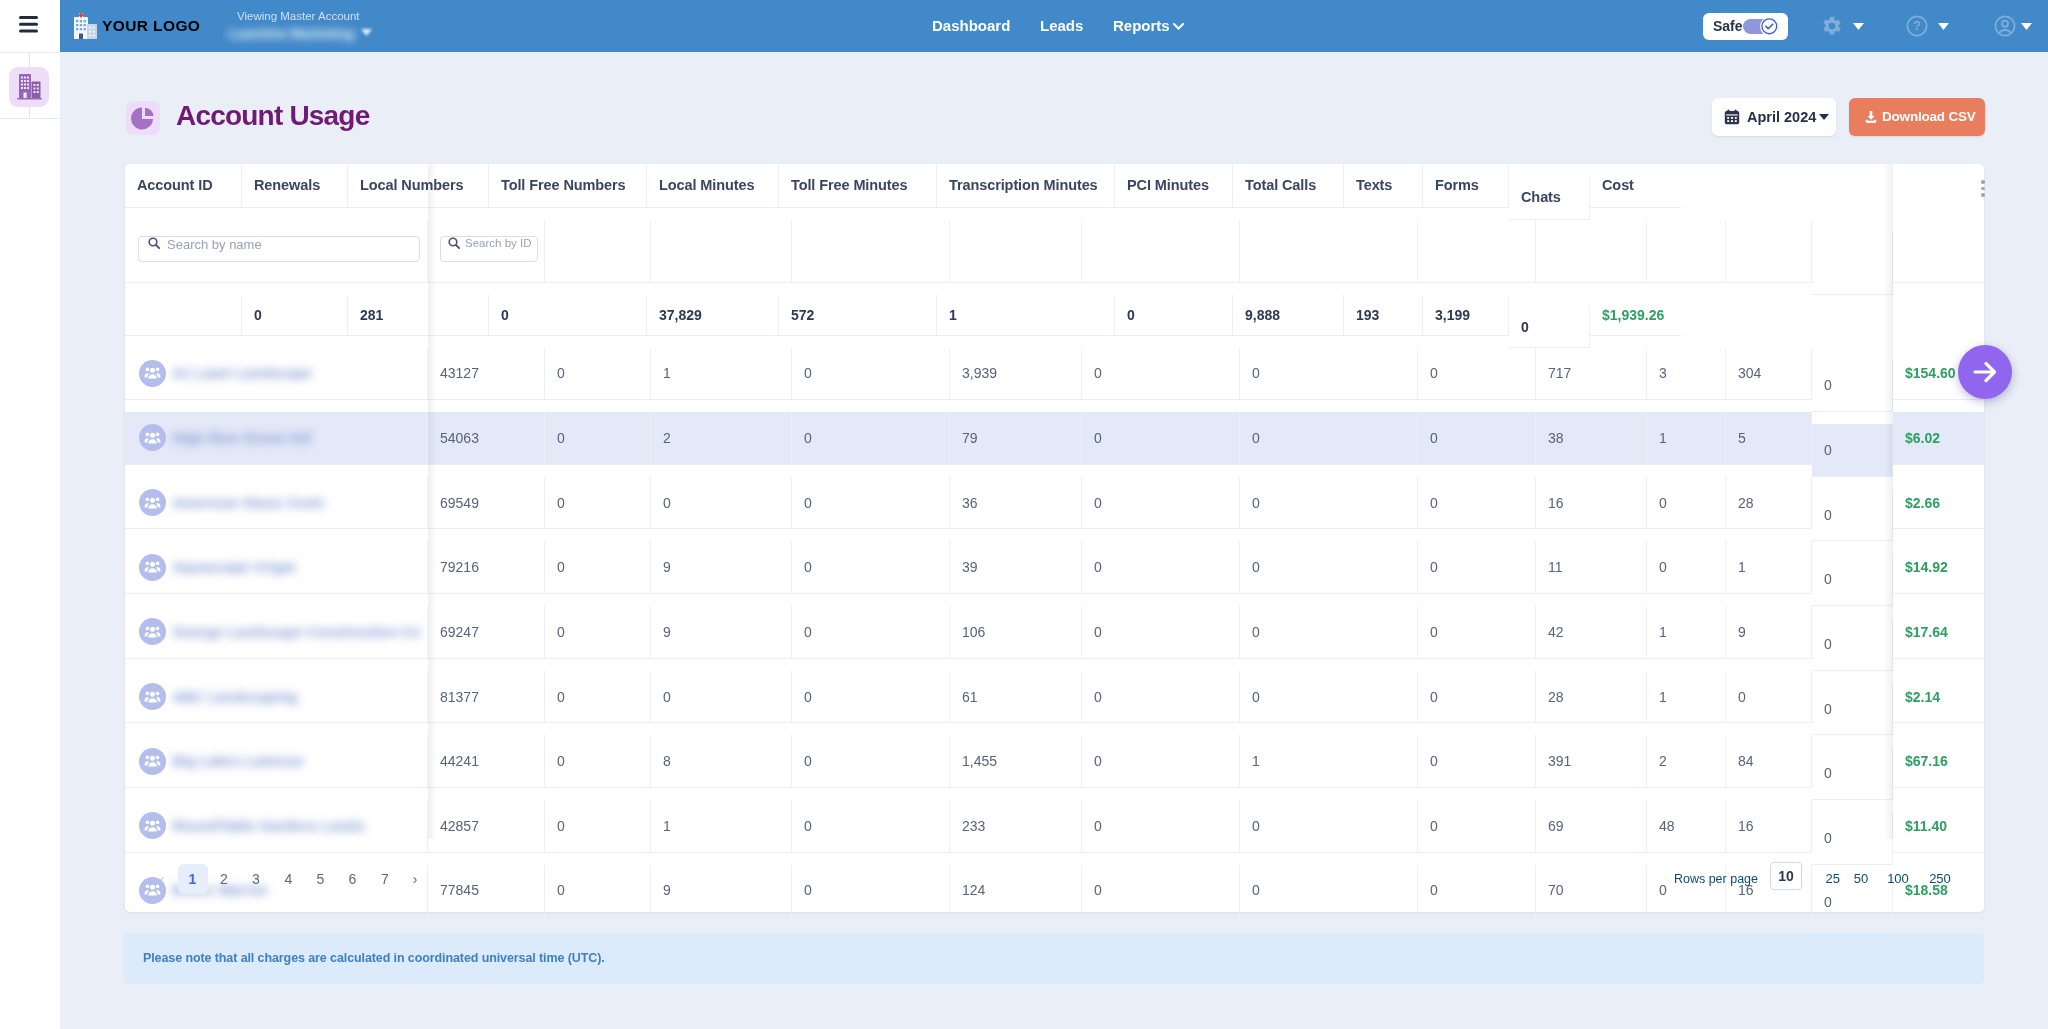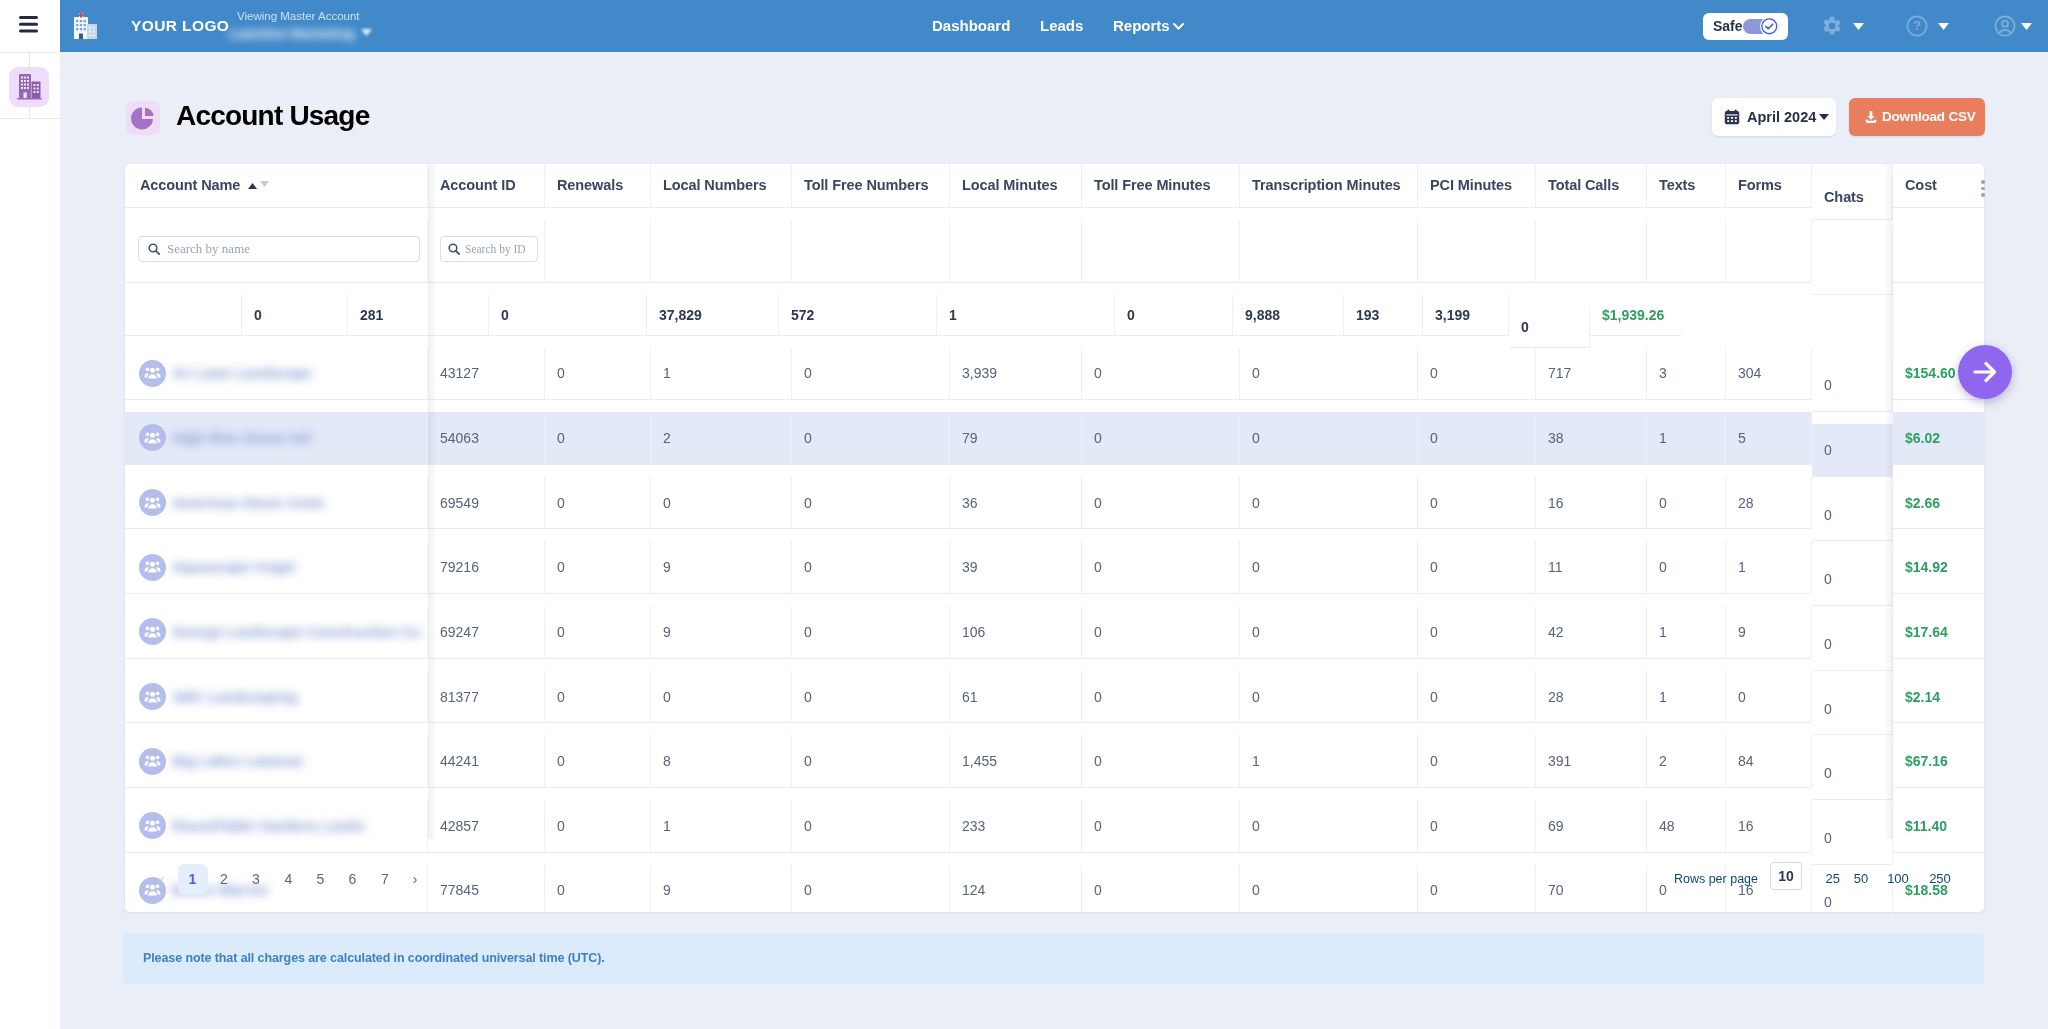--- a/index.html
+++ b/index.html
@@ -4,50 +4,50 @@
 <style>
 * { margin:0; padding:0; box-sizing:border-box; }
 html,body { width:2048px; height:1029px; overflow:hidden; }
 body { font-family:"Liberation Sans", sans-serif; background:#e9eef7; position:relative; }
 .rail { position:absolute; left:0; top:0; width:60px; height:1029px; background:#fff; }
 .rail .sep1 { position:absolute; left:0; top:52px; width:60px; height:1px; background:#e8eaf1; }
 .rail .sep2 { position:absolute; left:0; top:118px; width:60px; height:1px; background:#e8eaf1; }
 .rail .vline { position:absolute; left:29px; top:52px; width:1px; height:66px; background:#e3e3f2; }
 .tile { position:absolute; left:9px; top:67px; width:40px; height:40px; border-radius:9px; background:#eeddf8; }
 .navbar { position:absolute; left:60px; top:0; width:1988px; height:52px; background:#4189c9; }
-.logotext { position:absolute; left:42px; top:0; height:40px; line-height:52px; color:#ffffff; font-size:15.5px; font-weight:800; letter-spacing:.4px;margin-left:29px; }
+.logotext { position:absolute; left:42px; top:0; height:40px; line-height:52px; color:#000000; font-size:15.5px; font-weight:800; letter-spacing:.4px; }
 .vma { position:absolute; left:169px; top:10px; font-size:11.5px; color:#cce0f3;margin-left:8px; }
 .vmaname { position:absolute; left:169px; top:26px; font-size:13.5px; font-weight:700; color:#fff; filter:blur(4px); }
 .navlink { position:absolute; top:0; height:52px; line-height:52px; color:#fff; font-size:15px; font-weight:700; }
 .safepill { position:absolute; left:1643px; top:13px; width:85px; height:27px; background:#fff; border-radius:6px; }
 .safepill .t { position:absolute; left:10px; top:0; height:27px; line-height:27px; font-size:14px; font-weight:700; color:#26334e; }
 .track { position:absolute; left:40px; top:6px; width:36px; height:15px; border-radius:8px; background:#8d97da; }
 .knob { position:absolute; left:57px; top:4px; width:19px; height:19px; border-radius:50%; background:#fff; }
 .content { position:absolute; left:60px; top:52px; width:1988px; height:977px; }
 .ptile { position:absolute; left:66px; top:49px; width:34px; height:34px; border-radius:8px; background:#eeddf8; }
-.ptitle { position:absolute; left:116px; top:48px; font-size:28px; font-weight:800; color:#000000; letter-spacing:-0.8px; }
+.ptitle { position:absolute; left:116px; top:48px; font-size:28px; font-weight:800; color:#701a75; letter-spacing:-0.8px; }
 .btn-date { position:absolute; left:1652px; top:46px; width:124px; height:38px; background:#fff; border-radius:6px; box-shadow:0 1px 2px rgba(20,30,60,.10); }
 .btn-date .t { position:absolute; left:35px; top:0; height:38px; line-height:38px; font-size:14.5px; font-weight:700; color:#25304a; white-space:nowrap; }
 .btn-csv { position:absolute; left:1789px; top:46px; width:136px; height:38px; background:#e87e5d; border-radius:6px; box-shadow:0 1px 2px rgba(20,30,60,.10); }
 .btn-csv .t { position:absolute; left:33px; top:0; height:49px; line-height:38px; font-size:13.5px; font-weight:700; color:#fff; white-space:nowrap; letter-spacing:-0.2px; }
 .card { position:absolute; left:65px; top:111.5px; width:1859px; height:748.5px; background:#fff; border-radius:5px; box-shadow:0 1px 3px rgba(25,39,80,.08); }
 .trow { display:flex; width:1859px; }
 .cell { border-right:1px solid #edf0f6; border-bottom:1px solid #eaedf4; padding-left:12px; display:flex; align-items:center; font-size:14px; color:#57627b; overflow:hidden; position:relative; }
 .cell:last-child { border-right:none; }
 .c0{width:303px; padding-left:15px;} .c1{width:117px;} .c2{width:106px;} .c3{width:141px;}
 .c4{width:158px;} .c5{width:132px;} .c6{width:158px;} .c7{width:178px;}
 .c8{width:118px;} .c9{width:111px;} .c10{width:79px;} .c11{width:86px;} .c12{width:81px;margin-top:12px;}
 .c13{width:91px; border-right:none;}
 .hrow .cell { height:44px; font-size:14.5px; font-weight:700; color:#3a4560; letter-spacing:-0.1px; }
 .srow .cell { height:63px; align-items:flex-start; padding-top:16.5px; }
 .totrow .cell { height:41px; font-weight:700; color:#2e3950; }
 .drow .cell { height:52.65px; }
 .hl .cell { background:#e4e9f8; }
 .cost { font-weight:700; color:#2f9e63 !important; }
-.sinput { white-space:nowrap; height:26px; border:1px solid #d7dde9; border-radius:4px; background:#fff; display:flex; align-items:center; color:#97a2b8; font-size:13px;font-family:Liberation Serif, serif; }
+.sinput { white-space:nowrap; height:26px; border:1px solid #d7dde9; border-radius:4px; background:#fff; display:flex; color:#97a2b8; font-size:13px; }
 .avatar { width:27px; height:27px; border-radius:50%; background:#b4bdeb; flex:none; display:flex; align-items:center; justify-content:center; }
 .bname { font-size:14.5px; font-weight:700; color:#7e99cf; filter:blur(5px); white-space:nowrap; margin-left:7px; }
 .shadR { position:absolute; left:303px; top:0; width:9px; height:675px; background:linear-gradient(to right, rgba(30,40,80,.07), rgba(30,40,80,0)); pointer-events:none; border-radius:5px 0 0 0; }
 .shadL { position:absolute; left:1759px; top:0; width:9px; height:675px; background:linear-gradient(to left, rgba(30,40,80,.07), rgba(30,40,80,0)); pointer-events:none; }
 .pag { position:absolute; left:0; top:674.5px; width:1859px; height:74px; }
 .pnum { position:absolute; top:26px; width:30px; height:30px; line-height:30px; text-align:center; font-size:14px; color:#5a657f; }
 .pcur { background:#e7eefb; border-radius:6px; color:#4267ce; font-weight:700; }
 .rpp { position:absolute; top:26px; height:30px; line-height:30px; font-size:13px; color:#0c4a6e; }
 .rppbox { position:absolute; left:1645px; top:24px; width:32px; height:28px; border:1px solid #d2d9e6; border-radius:4px; text-align:center; line-height:27px; font-size:14px; font-weight:700; color:#2e3950; }
 .banner { position:absolute; left:63px; top:881px; width:1861px; height:51px; background:#dcebfb; border-radius:5px; }
@@ -200,27 +200,20 @@
     </div>
 <div class="btn-csv">
       <svg style="position:absolute;left:14px;top:11px" width="16" height="16" viewBox="0 0 24 24">
         <path fill="#fff" d="M12 16 L6.5 10.5 L10 10.5 L10 3 L14 3 L14 10.5 L17.5 10.5 Z"></path>
         <path fill="#fff" d="M4 17.5 C4 19.5 5.5 21 7.5 21 L16.5 21 C18.5 21 20 19.5 20 17.5 L20 16 L16.8 16 L16.8 17.8 L7.2 17.8 L7.2 16 L4 16 Z"></path>
       </svg>
       <div class="t">Download CSV</div>
     </div>
 <div class="card">
 <div class="trow hrow">
-<div class="cell c0">
-          <span>Account Name</span>
-          <svg style="margin-left:8px" width="21" height="10" viewBox="0 0 21 10">
-            <path d="M0 9 L4.5 3 L9 9 Z" fill="#2b3550"></path>
-            <path d="M12 1 L16.5 7 L21 1 Z" fill="#c3cad8"></path>
-          </svg>
-        </div>
 <div class="cell c1">Account ID</div>
 <div class="cell c2">Renewals</div>
 <div class="cell c3">Local Numbers</div>
 <div class="cell c4">Toll Free Numbers</div>
 <div class="cell c5">Local Minutes</div>
 <div class="cell c6">Toll Free Minutes</div>
 <div class="cell c7">Transcription Minutes</div>
 <div class="cell c8">PCI Minutes</div>
 <div class="cell c9">Total Calls</div>
 <div class="cell c10">Texts</div>

